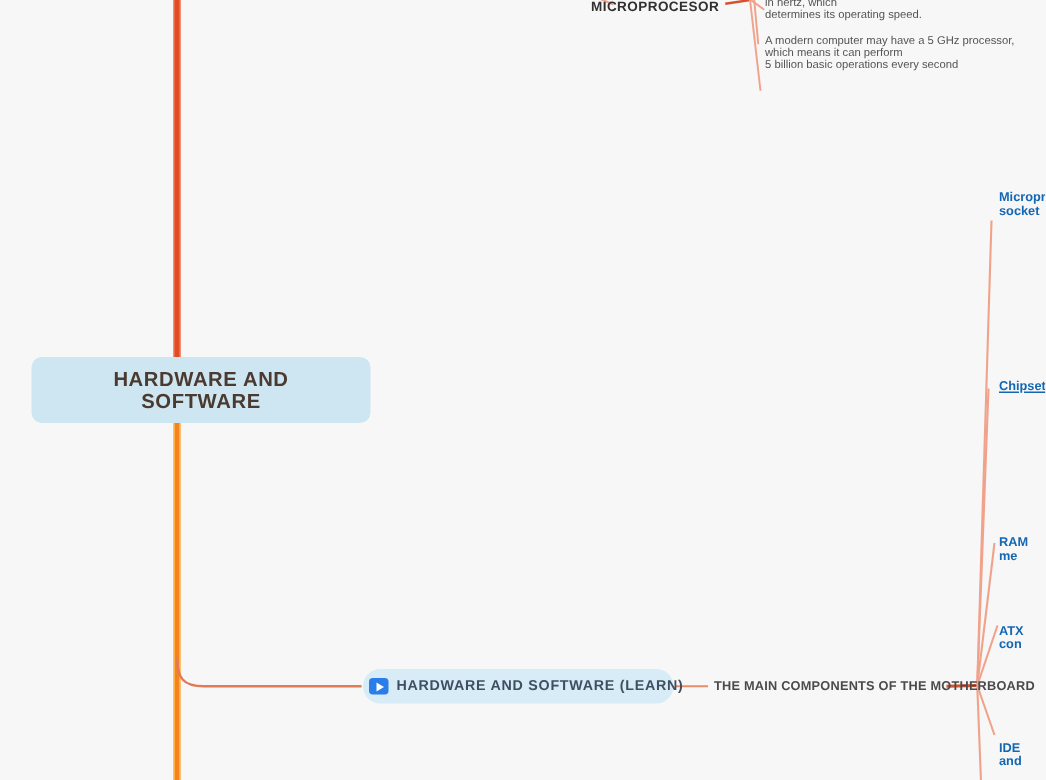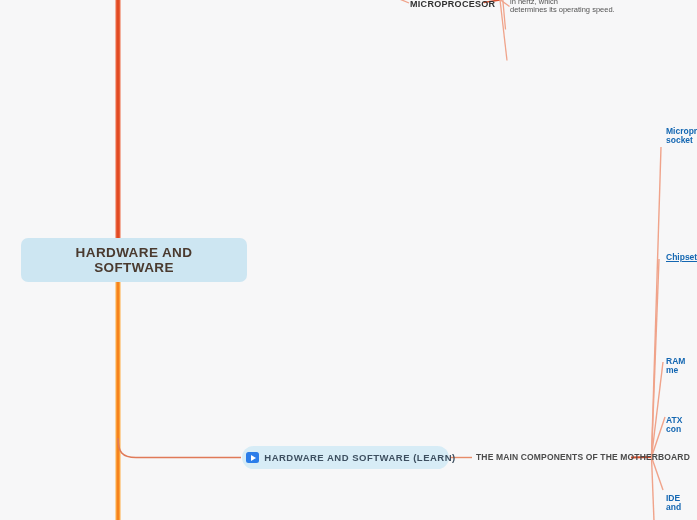--- a/index.html
+++ b/index.html
@@ -41,21 +41,21 @@
   .learn-node .label{
     font-size:9.5px;font-weight:600;color:#3d4f60;
     letter-spacing:.5px;white-space:nowrap;
   }
   .branch-label{
     position:absolute;left:476px;top:452px;
     font-size:8.5px;font-weight:600;color:#4b4b4b;
     letter-spacing:.15px;white-space:nowrap;
   }
   .micro-label{
-    position:absolute;left:410px;top:-1px;
+    position:absolute;left:394px;top:-1px;
     font-size:9px;font-weight:700;color:#303030;
     letter-spacing:.3px;white-space:nowrap;text-align:center;
   }
   .note{
     position:absolute;left:510px;
     font-size:7.5px;font-weight:400;color:#545454;
     line-height:8.2px;white-space:pre-line;
   }
   .note-1{top:-2px;}
   .note-2{top:23px;}
@@ -125,14 +125,17 @@
   <div class="child-label child-socket">Micropro
 socket</div>
   <div class="child-label child-chipset">Chipset</div>
   <div class="child-label child-ram">RAM me</div>
   <div class="child-label child-atx">ATX con</div>
   <div class="child-label child-ide">IDE and</div>
 
   <div class="micro-label">MICROPROCESOR</div>
   <div class="note note-1">in hertz, which
 determines its operating speed.</div>
+  <div class="note note-2">A modern computer may have a 5 GHz processor,
+which means it can perform
+5 billion basic operations every second</div>
 
 </div>
 
 </body></html>

